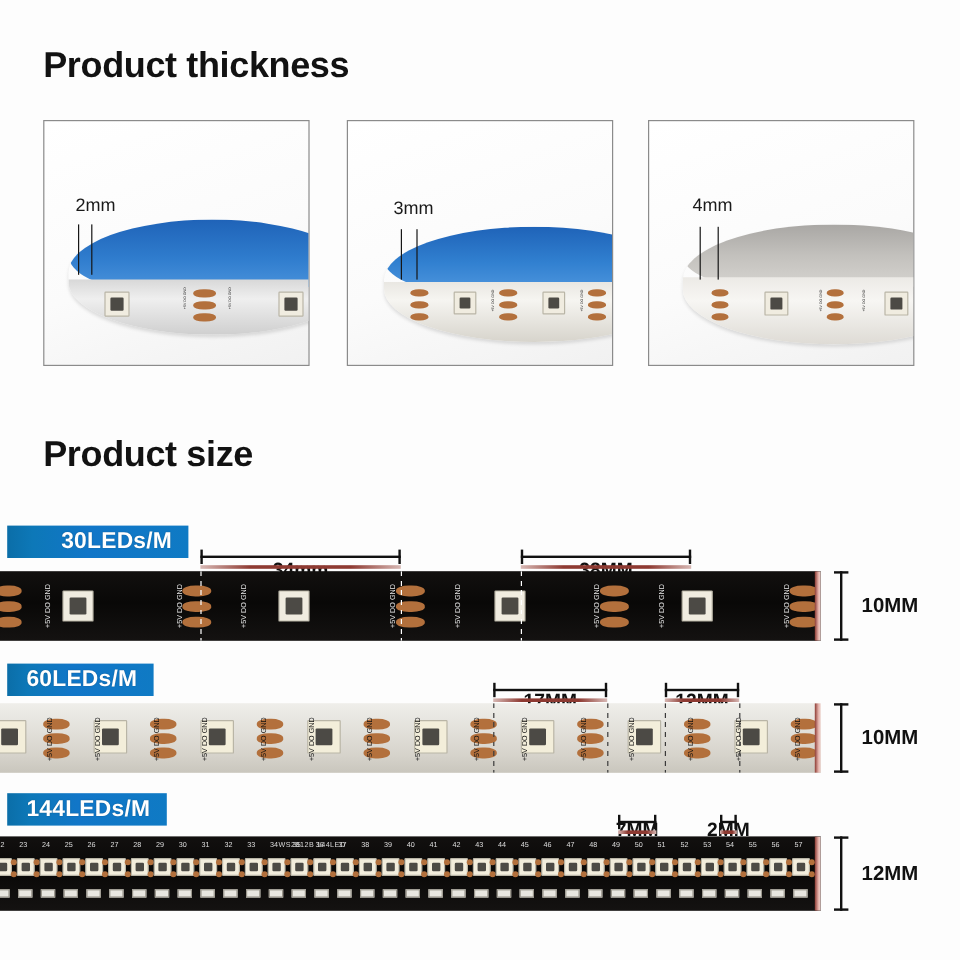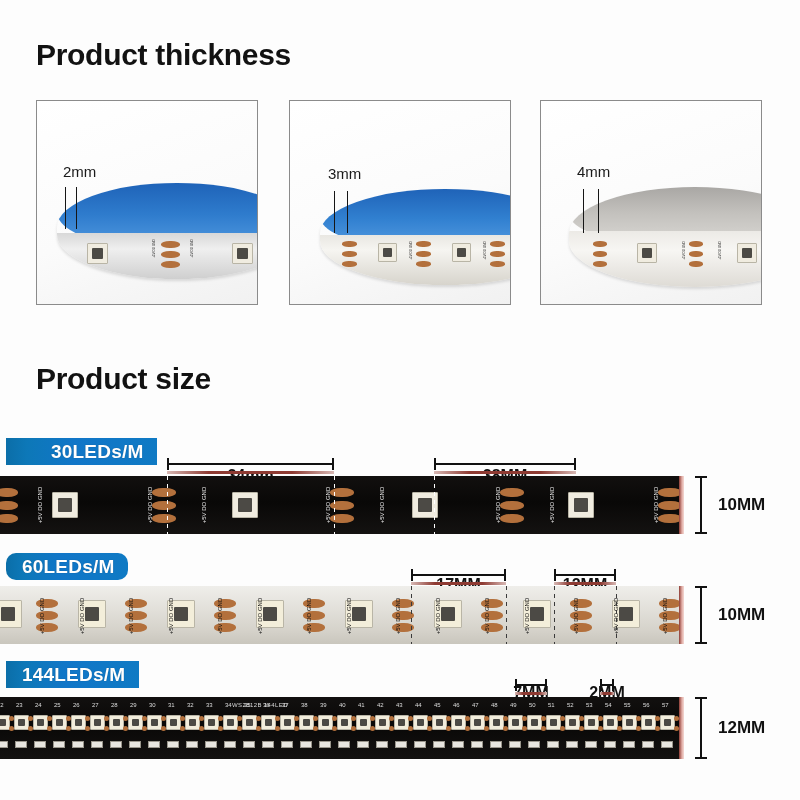--- a/index.html
+++ b/index.html
@@ -330,21 +330,21 @@
   <div class="strip-end"></div>
 </div>
 
 <div class="dim-v" style="left:700px; top:476px; height:58px;">
   <div class="vbar"></div>
   <div class="cap-t"></div>
   <div class="cap-b"></div>
   <div class="vlabel">10MM</div>
 </div>
 
-<div class="badge" style="left:6px; top:553px;border-radius:10px;">60LEDs/M</div>
+<div class="badge" style="left:6px; top:553px;">60LEDs/M</div>
 
 <div class="dim-h" style="left:411px; top:574px; width:95px; height:28px;">
   <div class="dlabel">17MM</div>
   <div class="bar"></div>
   <div class="cap-l"></div>
   <div class="cap-r"></div>
   <div class="redline"></div>
 </div>
 
 <div class="dim-h" style="left:554px; top:574px; width:62px; height:28px;">

